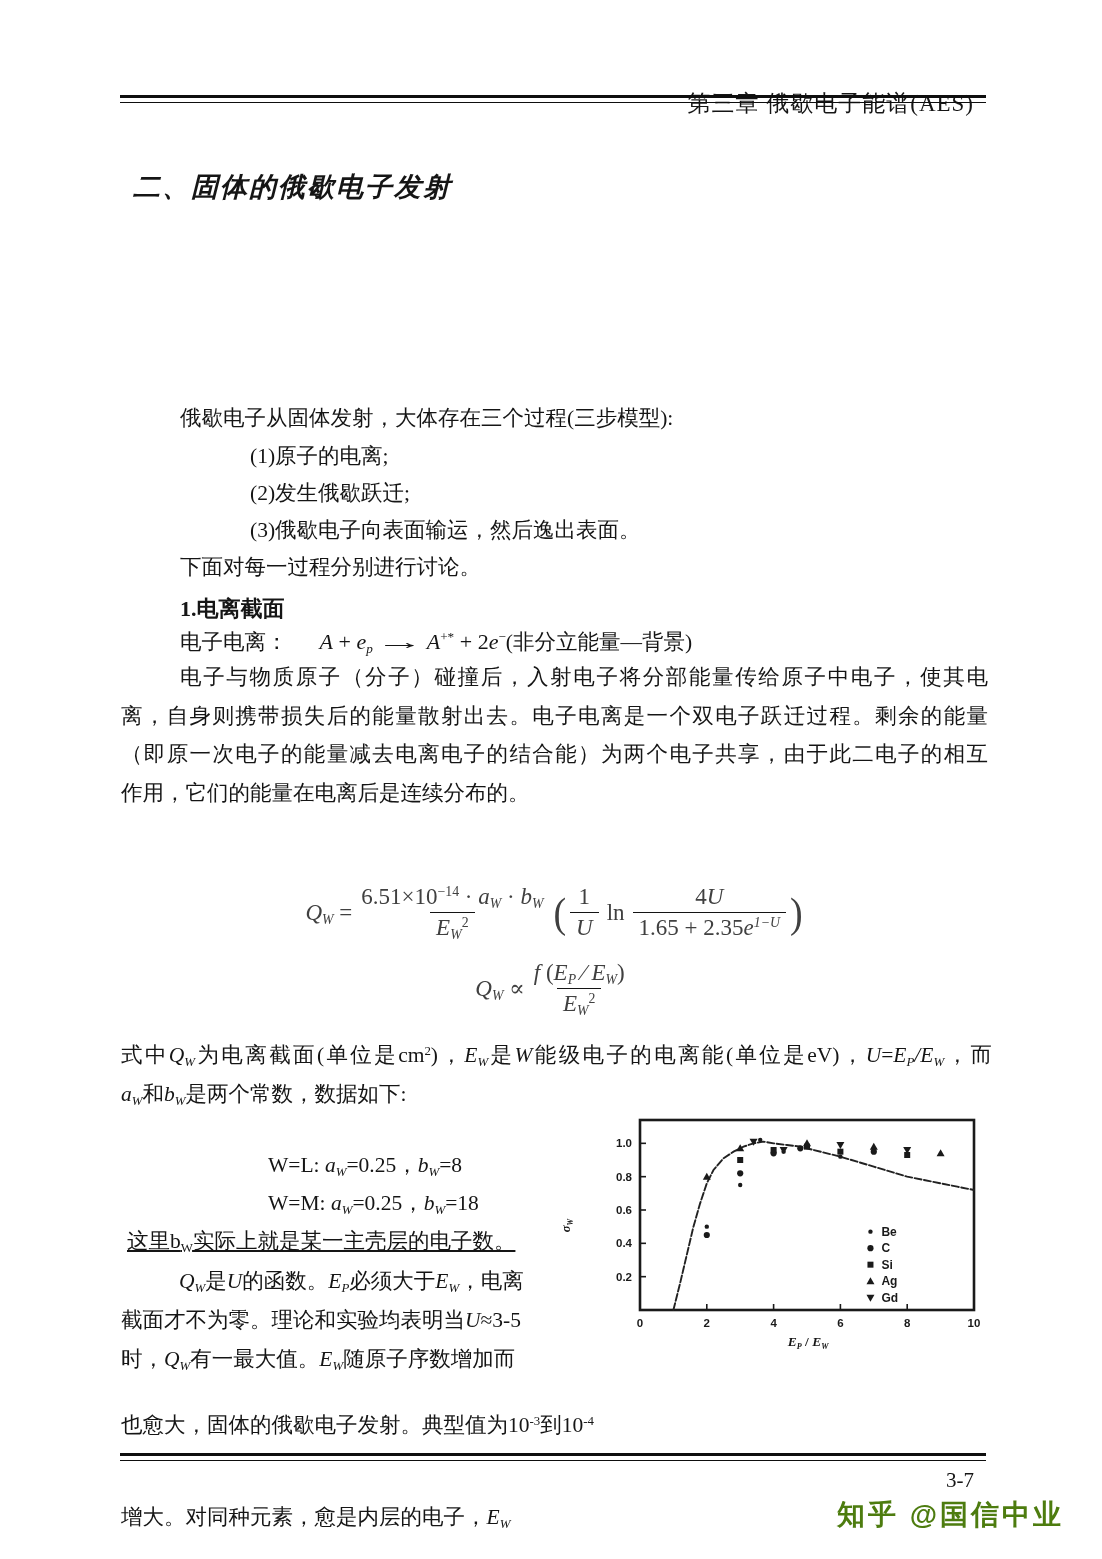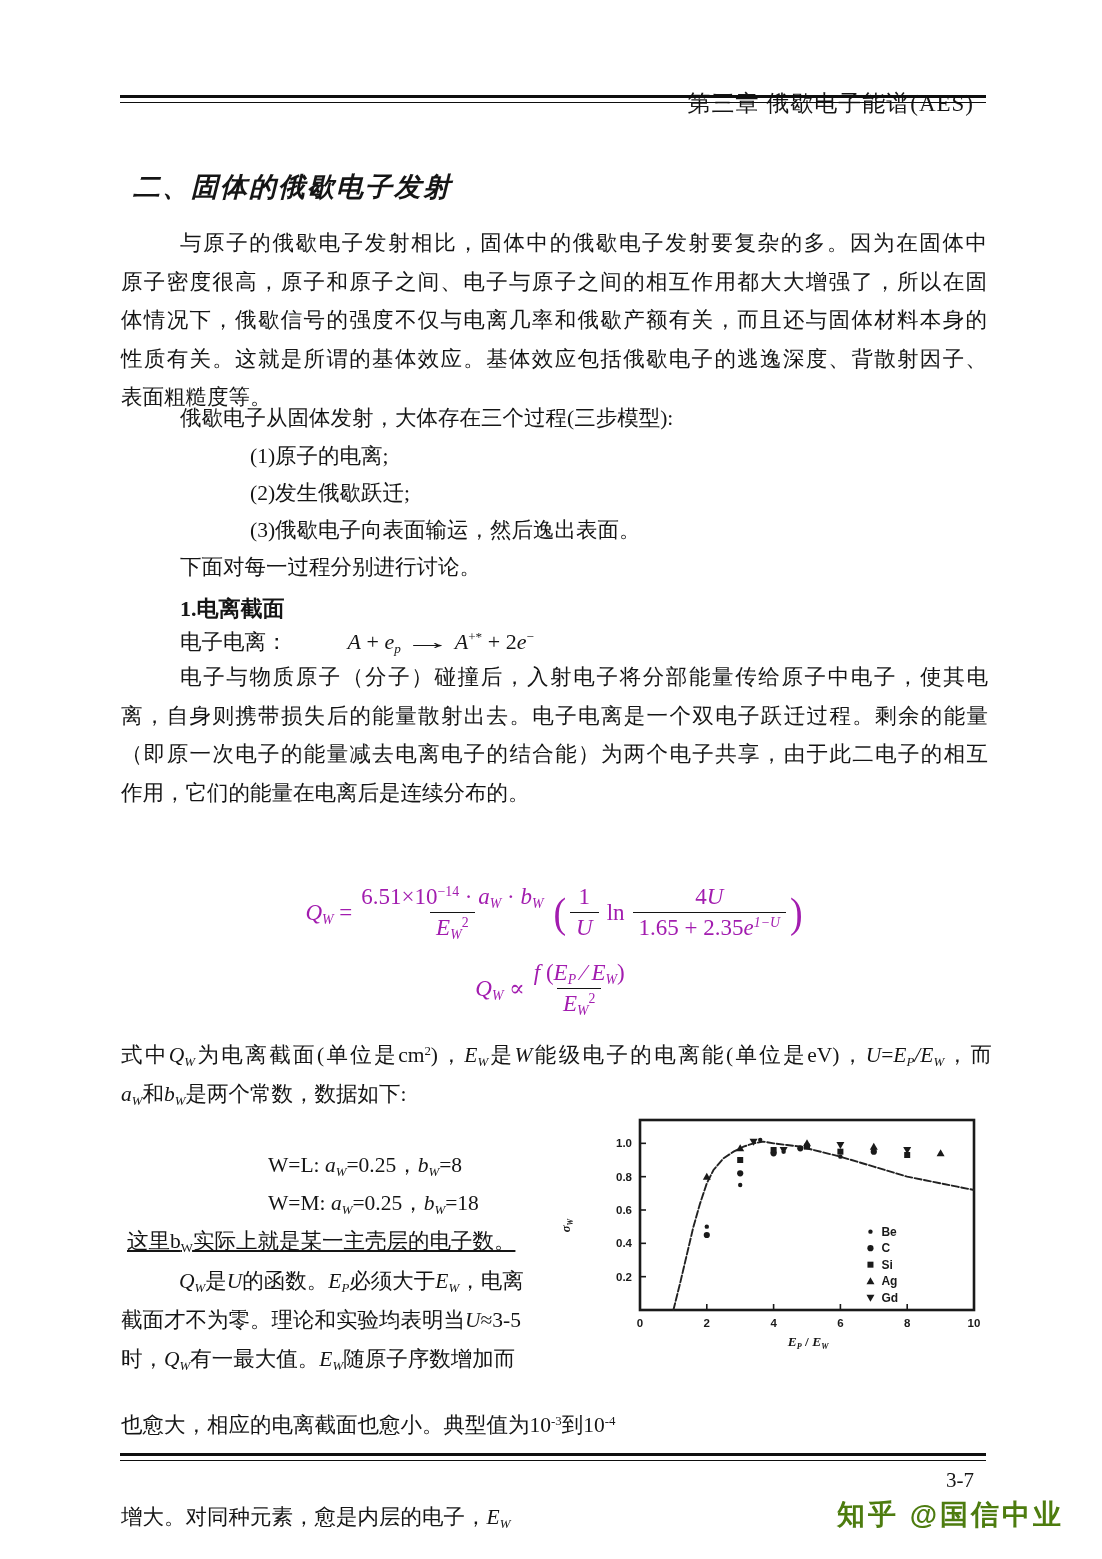--- a/index.html
+++ b/index.html
@@ -11,24 +11,24 @@
   .j{text-align:justify;text-align-last:justify;white-space:normal;}
   .ind{text-indent:59px;}
   sub{font-size:60%;vertical-align:-0.32em;line-height:0;}
   sup{font-size:60%;vertical-align:0.58em;line-height:0;}
   .it{font-style:italic;font-family:"Liberation Serif","DejaVu Serif",serif;}
   .hdr-title{font-size:23px;letter-spacing:1px;margin-top:30px;}
   .rule{height:4px;border-top:3.2px solid #0e0e0e;border-bottom:1.6px solid #0e0e0e;}
   .sec-title{font-size:27px;font-weight:bold;font-style:italic;letter-spacing:2px;}
   .sub-head{font-size:22px;font-weight:bold;}
   .reaction{font-size:21.5px;display:flex;align-items:baseline;}
-  .formula{font-size:22px;margin-left:60px;}
+  .formula{font-size:22px;margin-left:32px;}
   .arrow{display:inline-block;transform:scaleX(2.2);margin:0 16px;font-style:normal;}
   .eq{display:flex;justify-content:center;align-items:center;width:100%;
-      font-size:23px;color:#a21caf;}
+      font-size:23px;color:#404040;}
   .frac{display:inline-flex;flex-direction:column;align-items:center;margin:0 3px;}
   .frac .num{padding:0 6px 2px;}
   .frac .den{border-top:1.7px solid #141414;padding:2px 6px 0;}
   .paren{font-size:38px;font-weight:300;margin:0 1px;transform:scaleY(1.1);}
   .ln{margin:0 5px;}
   .figure{position:absolute;}
   .fig-xlabel{position:absolute;font-size:13.5px;font-weight:bold;text-align:center;width:120px;}
   .fig-ylabel{position:absolute;font-size:12.5px;font-weight:bold;transform:rotate(-90deg);}
   .pageno{font-size:21px;}
   .watermark{font-size:28px;color:#4d7c0f;letter-spacing:3px;
@@ -37,39 +37,33 @@
 </head>
 <body>
 
 <div class="page">
 
   <div class="abs hdr-title" style="top:58px;right:128px;">第三章  俄歇电子能谱(AES)</div>
   <div class="abs rule" style="top:95px;left:120px;width:866px;"></div>
 
   <div class="abs sec-title" style="top:169px;left:133px;">二、固体的俄歇电子发射</div>
 
-  <div class="abs body" style="top:224px;left:121px;width:866px;">
-    <span class="wrapline j ind">与原子的俄歇电子发射相比，固体中的俄歇电子发射要复杂的多。因为在固体中</span>
-    <span class="wrapline j">原子密度很高，原子和原子之间、电子与原子之间的相互作用都大大增强了，所以在固</span>
-    <span class="wrapline j">体情况下，俄歇信号的强度不仅与电离几率和俄歇产额有关，而且还与固体材料本身的</span>
-    <span class="wrapline j">性质有关。这就是所谓的基体效应。基体效应包括俄歇电子的逃逸深度、背散射因子、</span>
-    <span class="wrapline">表面粗糙度等。</span>
-  </div>
 
   <div class="abs body ind" style="top:399px;left:121px;width:866px;">俄歇电子从固体发射，大体存在三个过程(三步模型):</div>
   <div class="abs body" style="top:437px;left:250px;">(1)原子的电离;</div>
   <div class="abs body" style="top:474px;left:250px;">(2)发生俄歇跃迁;</div>
   <div class="abs body" style="top:511px;left:250px;">(3)俄歇电子向表面输运，然后逸出表面。</div>
   <div class="abs body" style="top:548px;left:180px;">下面对每一过程分别进行讨论。</div>
 
   <div class="abs sub-head" style="top:594px;left:180px;">1.电离截面</div>
 
   <div class="abs body reaction" style="top:623px;left:180px;">
     <span>电子电离：</span>
     <span class="formula"><span class="it">A</span><span> + </span><span class="it">e</span><sub class="it">p</sub><span class="arrow">→</span><span class="it">A</span><sup>+*</sup><span> + 2</span><span class="it">e</span><sup>−</sup></span>
+    <span>  (非分立能量—背景)</span>
   </div>
 
   <div class="abs body" style="top:658px;left:121px;width:867px;">
     <span class="wrapline j ind">电子与物质原子（分子）碰撞后，入射电子将分部能量传给原子中电子，使其电</span>
     <span class="wrapline j">离，自身则携带损失后的能量散射出去。电子电离是一个双电子跃迁过程。剩余的能量</span>
     <span class="wrapline j">（即原一次电子的能量减去电离电子的结合能）为两个电子共享，由于此二电子的相互</span>
     <span class="wrapline">作用，它们的能量在电离后是连续分布的。</span>
   </div>
 
 
@@ -106,21 +100,21 @@
   </div>
 
   <div class="abs body" style="top:1146px;left:268px;"><span>W=L: </span><span class="it">a</span><sub class="it">W</sub><span>=0.25，</span><span class="it">b</span><sub class="it">W</sub><span>=8</span></div>
   <div class="abs body" style="top:1184px;left:268px;"><span>W=M: </span><span class="it">a</span><sub class="it">W</sub><span>=0.25，</span><span class="it">b</span><sub class="it">W</sub><span>=18</span></div>
 
   <div class="abs body" style="top:1222px;left:127px;text-decoration:underline;"><span>这里b</span><sub>W</sub><span>实际上就是某一主壳层的电子数。</span></div>
   <div class="abs body" style="top:1262px;left:179px;"><span class="it">Q</span><sub class="it">W</sub><span>是</span><span class="it">U</span><span>的函数。</span><span class="it">E</span><sub class="it">P</sub><span>必须大于</span><span class="it">E</span><sub class="it">W</sub><span>，电离</span></div>
   <div class="abs body" style="top:1301px;left:121px;"><span>截面才不为零。理论和实验均表明当</span><span class="it">U</span><span>≈3-5</span></div>
   <div class="abs body" style="top:1340px;left:121px;"><span>时，</span><span class="it">Q</span><sub class="it">W</sub><span>有一最大值。</span><span class="it">E</span><sub class="it">W</sub><span>随原子序数增加而</span></div>
   <div class="abs body" style="top:1454px;left:121px;margin-top:44px;"><span>增大。对同种元素，愈是内层的电子，</span><span class="it">E</span><sub class="it">W</sub></div>
-  <div class="abs body" style="top:1406px;left:121px;"><span>也愈大，相应的电离截面也愈小。典型值为10</span><sup>-3</sup><span>到10</span><sup>-4</sup></div>
+  <div class="abs body" style="top:1406px;left:121px;"><span>也愈大，固体的俄歇电子发射。典型值为10</span><sup>-3</sup><span>到10</span><sup>-4</sup></div>
 
   <div class="figure" style="left:568px;top:1100px;width:430px;height:262px;">
     <div class="fig-ylabel" style="left:-8px;top:118px;"><span class="it">σ</span><sub class="it">W</sub></div>
     <svg id="chart-svg" width="412" height="232" style="position:absolute;left:18px;top:0;">
         <rect x="54" y="20" width="334" height="190" fill="none" stroke="#1a1a1a" stroke-width="2.6"></rect>
         <line x1="54" y1="210" x2="54" y2="204" stroke="#1a1a1a" stroke-width="1.6"></line>
         <text x="54" y="227" text-anchor="middle" font-size="11.5" font-weight="600" font-family="Liberation Sans, DejaVu Sans, sans-serif" fill="#1a1a1a">0</text>
         <line x1="120.8" y1="210" x2="120.8" y2="204" stroke="#1a1a1a" stroke-width="1.6"></line>
         <text x="120.8" y="227" text-anchor="middle" font-size="11.5" font-weight="600" font-family="Liberation Sans, DejaVu Sans, sans-serif" fill="#1a1a1a">2</text>
         <line x1="187.6" y1="210" x2="187.6" y2="204" stroke="#1a1a1a" stroke-width="1.6"></line>

